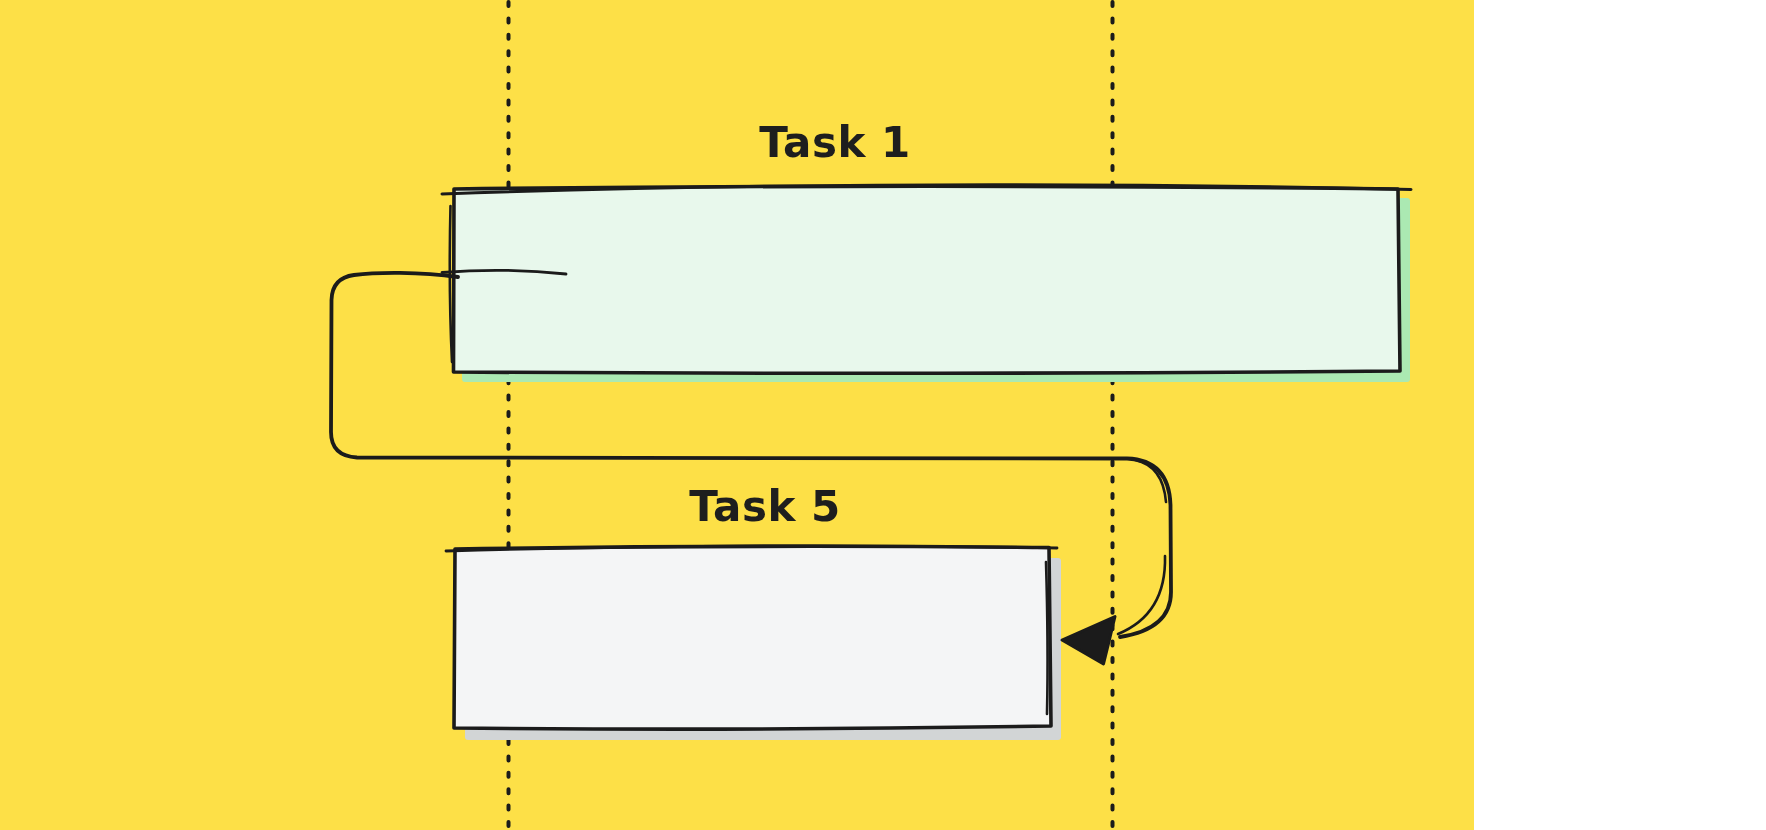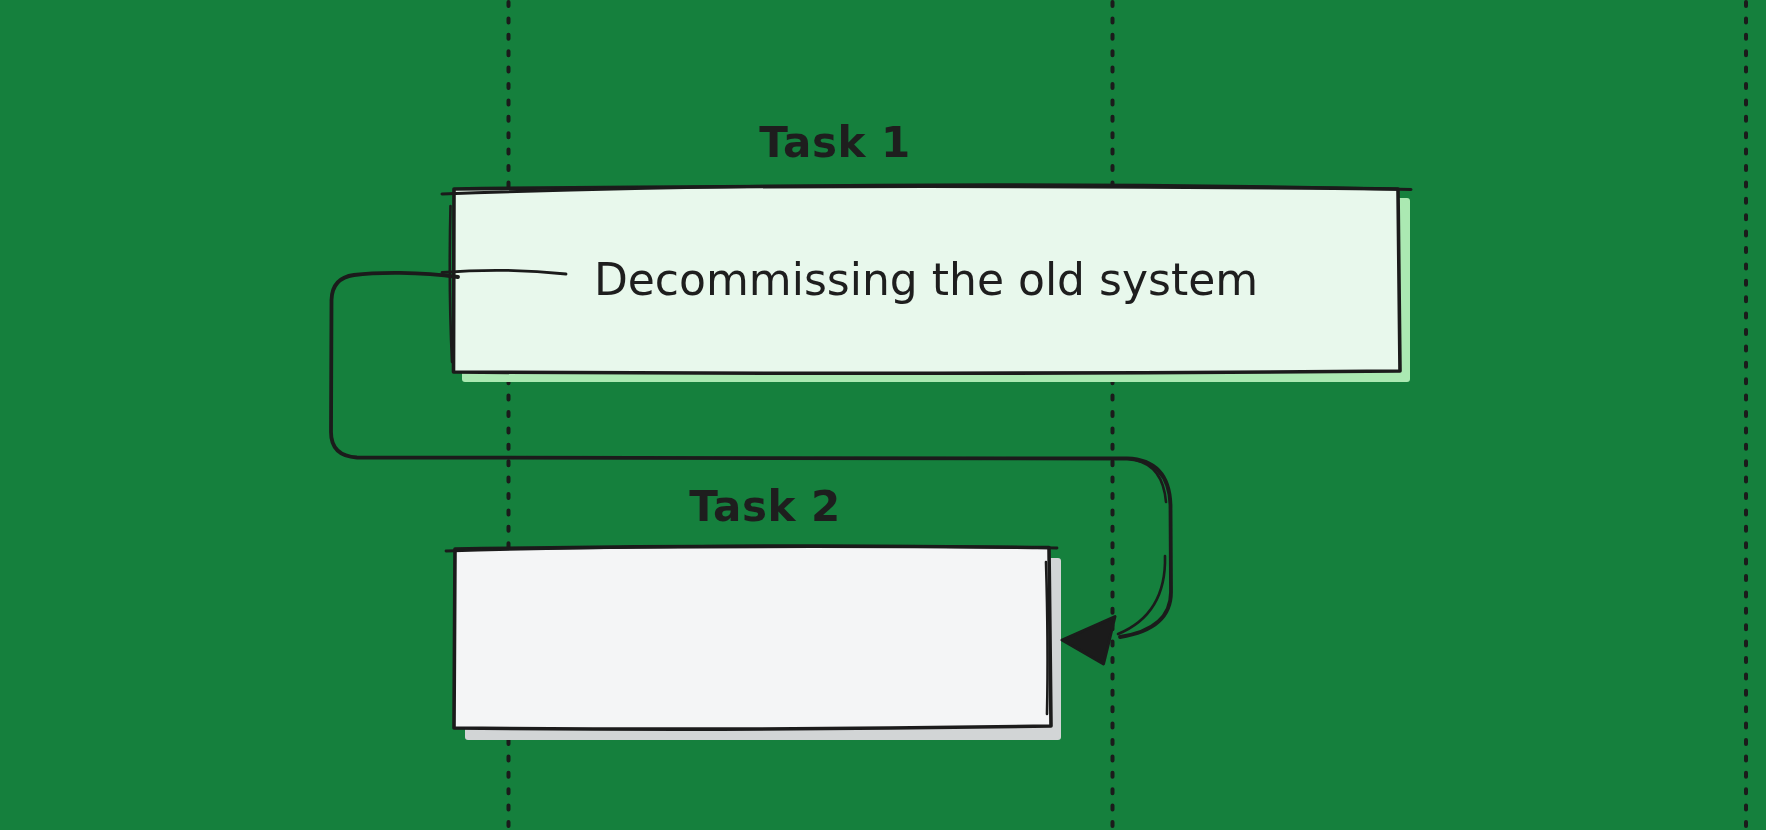--- a/index.html
+++ b/index.html
@@ -1,21 +1,21 @@
 <!DOCTYPE html>
 <html><head>
 <meta charset="utf-8">
 <style>
   html, body { margin: 0; padding: 0; }
   body { font-family: "DejaVu Sans", sans-serif; }
   .canvas {
     position: relative;
-    width: 1766px;
+    width: 1474px;
     height: 830px;
-    background: #15803d;
+    background: #fde047;
     overflow: hidden;
   }
   .canvas svg { position: absolute; left: 0; top: 0; }
   .label {
     position: absolute;
     transform: translate(-50%, -50%);
     white-space: nowrap;
     font-size: 42px;
     font-weight: 600;
     letter-spacing: 0.5px;
@@ -65,18 +65,17 @@
              L1127,458.5 Q1169,460 1170.5,505
              L1171,592 Q1171,629 1120,637" fill="none" stroke-width="3.8" stroke-linecap="round" stroke-linejoin="round" stroke="#1b1b1b"></path>
     <path d="M442,272.5 Q505,267.5 566,274" fill="none" stroke-width="2.8" stroke-linecap="round" stroke="#1b1b1b"></path>
     <path d="M1135,460 Q1163,466 1166,502" fill="none" stroke-width="2.6" stroke-linecap="round" stroke="#1b1b1b"></path>
     <path d="M1165,556 Q1166.5,614 1118,634" fill="none" stroke-width="2.6" stroke-linecap="round" stroke="#1b1b1b"></path>
     <path d="M1062,640 L1115,616.5 Q1109.5,640 1103.5,664 Z" stroke-width="3" stroke-linejoin="round" fill="#1b1b1b" stroke="#1b1b1b"></path>
   </svg>
 
   <div class="label label--task1">Task 1</div>
 
-  <div class="bar-text bar-text--task1">Decommissing the old system</div>
 
-  <div class="label label--task2">Task 2</div>
+  <div class="label label--task2">Task 5</div>
 
 
 </div>
 
 </body></html>

